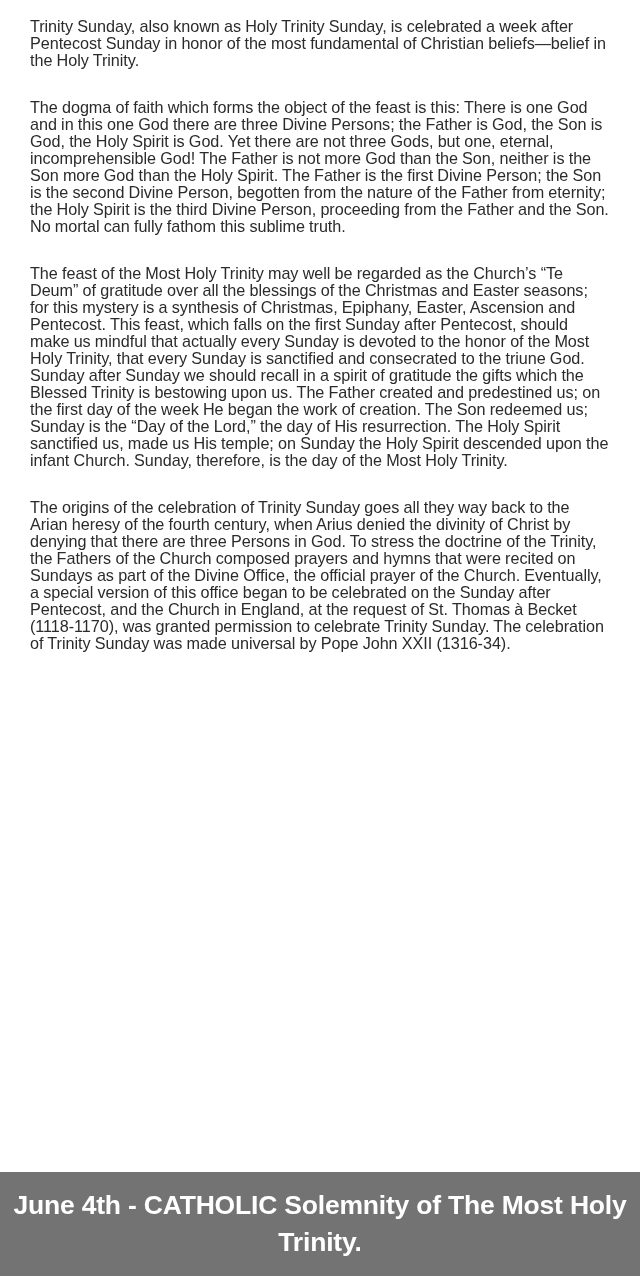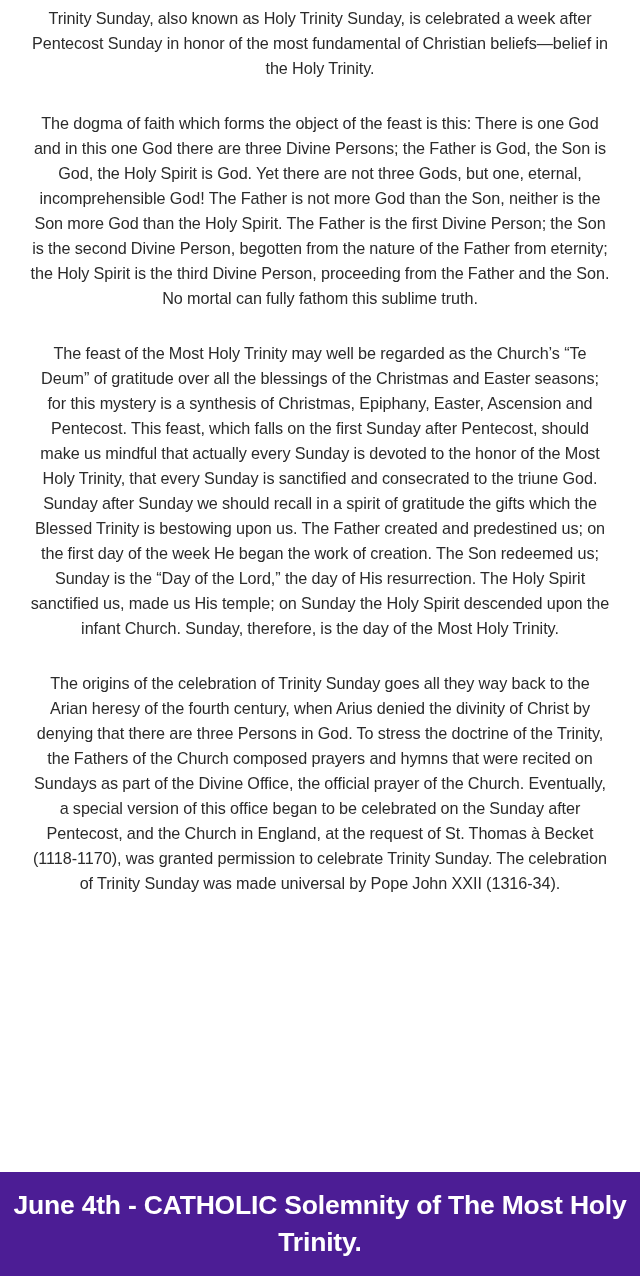--- a/index.html
+++ b/index.html
@@ -19,46 +19,46 @@
   .article {
     position: absolute;
     top: 0;
     left: 0;
     width: 640px;
     padding: 6px 30px 0 30px;
     box-sizing: border-box;
   }
 
   .para {
-    margin: 0 0 30px 0;
+    margin: 12px 0 30px 0;
     font-size: 16.2px;
-    line-height: 25px;
+    line-height: 17px;
     color: #2b2b2b;
     letter-spacing: -0.05px;
-    text-align: center;
+    text-align: left;
     word-spacing: -0.2px;
   }
 
   .para:last-child {
     margin-bottom: 0;
   }
 
   .para-link {
     color: #a85b5b;
     text-decoration: none;
     cursor: pointer;
   }
 
   .footer-banner {
     position: absolute;
     left: 0;
     top: 1172px;
     width: 640px;
     height: 104px;
-    background: #4c1d95;
+    background: #737373;
     box-sizing: border-box;
     display: flex;
     align-items: center;
     justify-content: center;
   }
 
   .footer-title {
     color: #ffffff;
     font-family: "Liberation Sans Narrow", "Liberation Sans", sans-serif;
     font-weight: bold;

